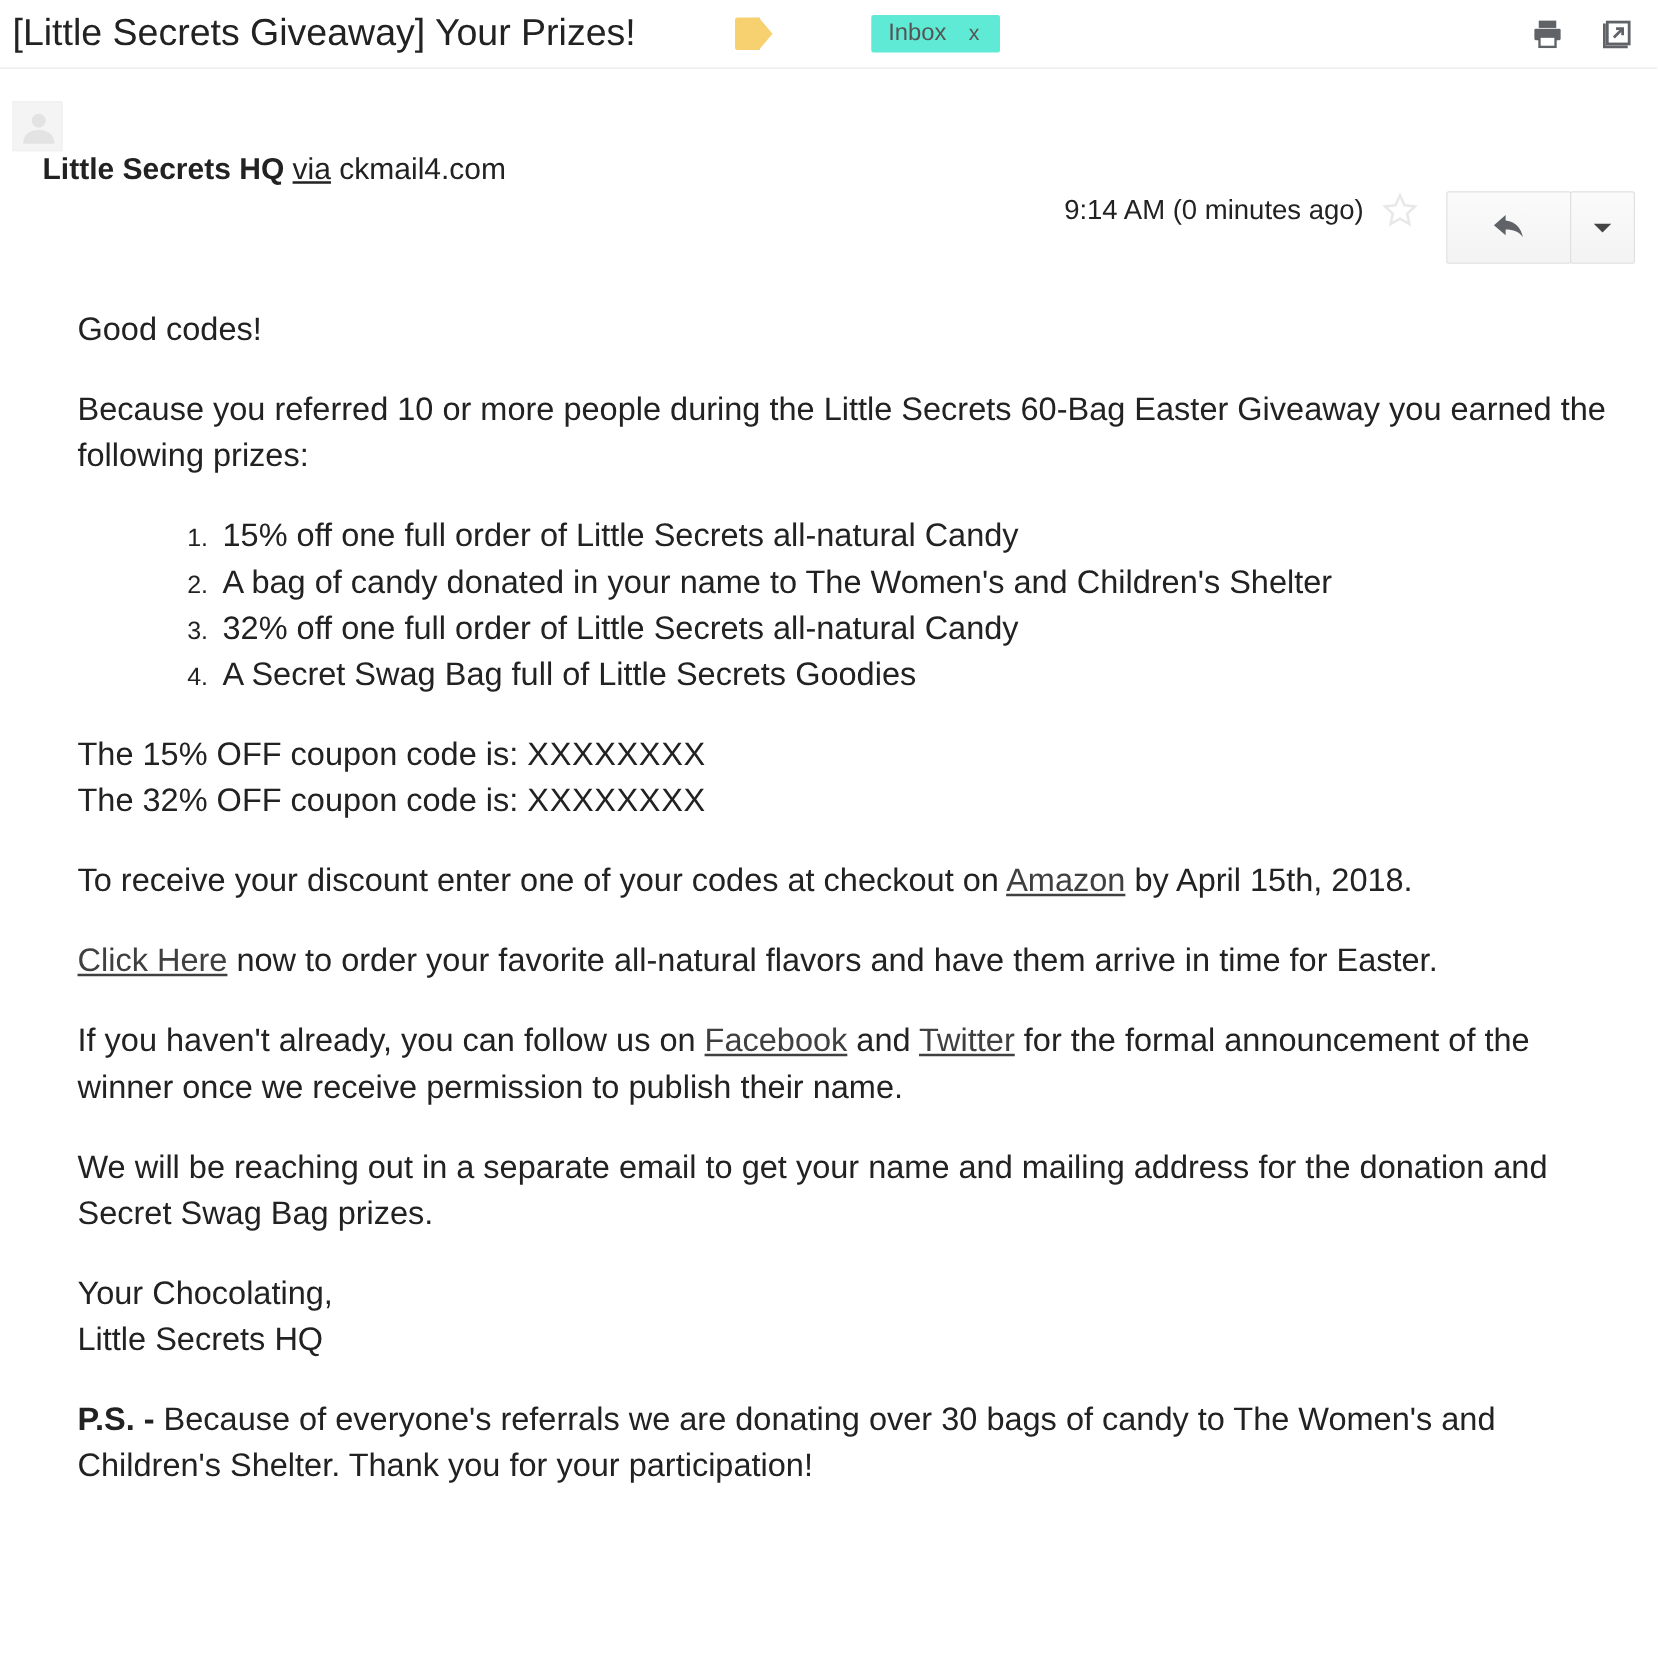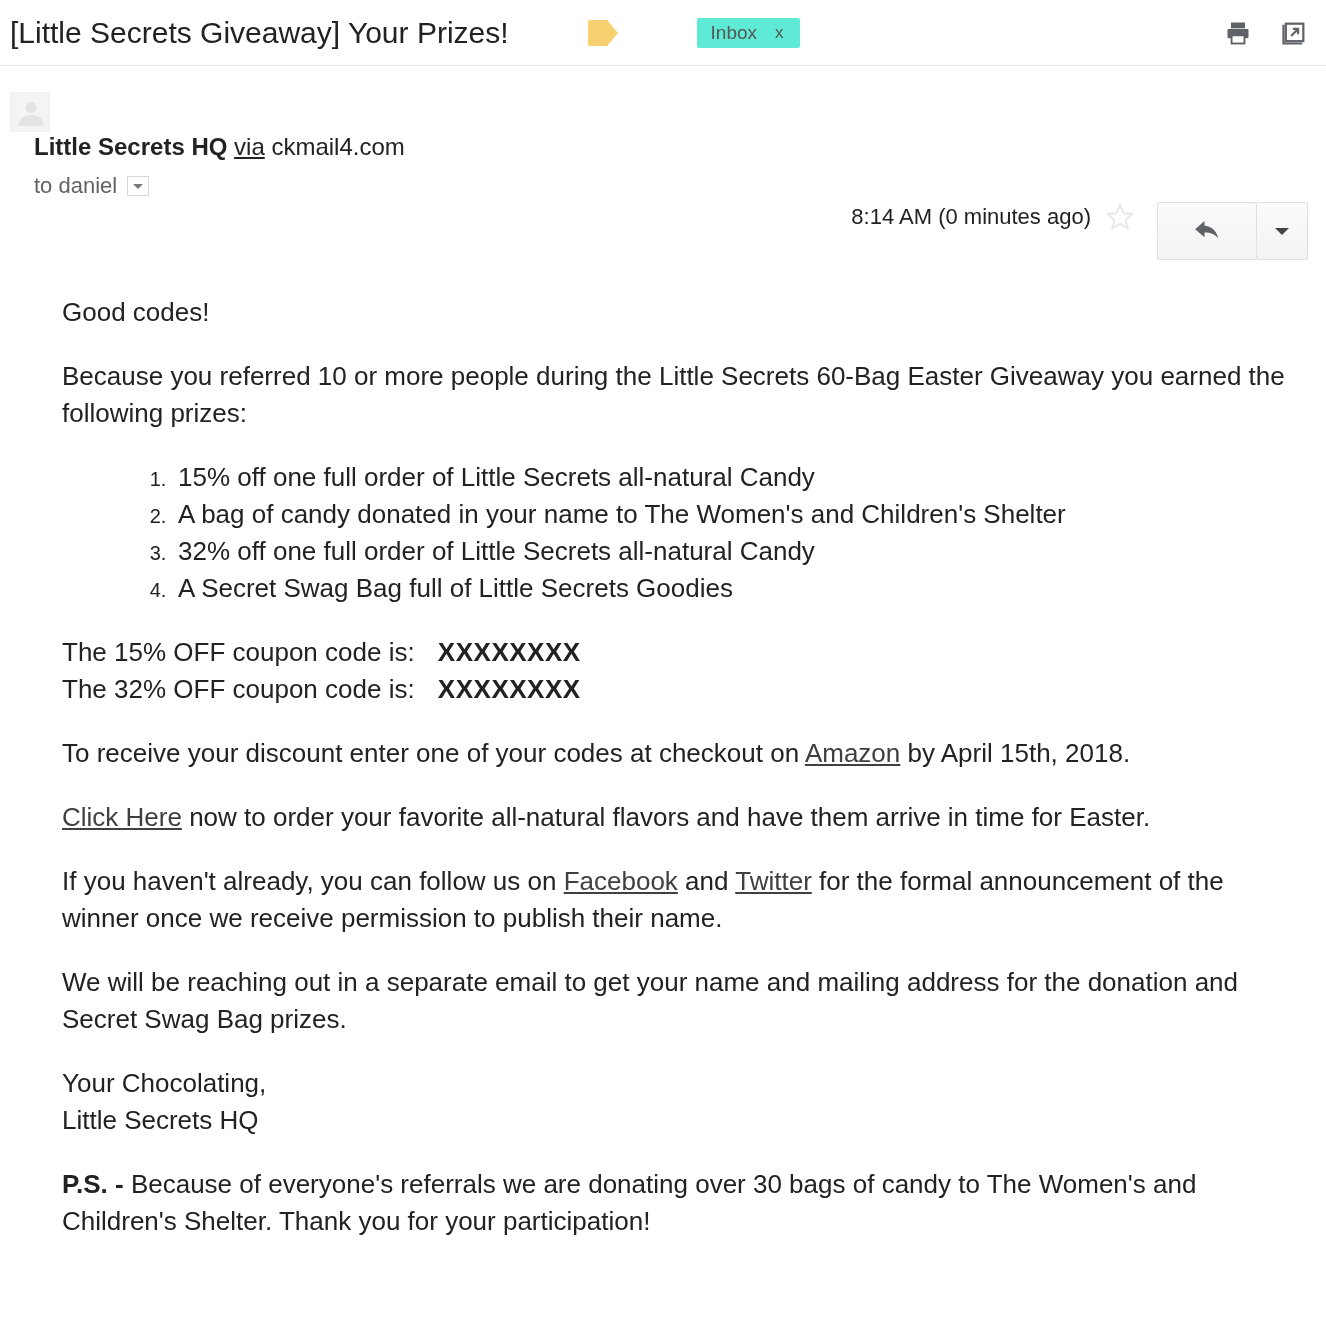--- a/index.html
+++ b/index.html
@@ -11,21 +11,21 @@
     width: 1326px;
     height: 1332px;
     font-family: "Liberation Sans", sans-serif;
     color: #222222;
     overflow: hidden;
   }
 
   
   .subject-bar {
     position: relative;
-    height: 66px;
+    height: 55px;
     box-sizing: border-box;
     border-bottom: 1px solid #ebebeb;
     padding: 0 18px 0 10px;
     display: flex;
     align-items: center;
     gap: 37px;
   }
   .subject-title {
     font-size: 30px;
     line-height: 34px;
@@ -214,21 +214,21 @@
     margin: 0;
     padding-left: 6px;
     font-size: 26px;
     line-height: 37px;
   }
   .prize-list li::marker {
     font-size: 20px;
   }
   .coupon-block { margin: 0 0 27px 0; }
   .coupon-line { line-height: 37px; }
-  .coupon-code { font-weight: 700; letter-spacing: 0.5px; margin-left: 16px; }
+  .coupon-code { font-weight: 400; letter-spacing: 0.5px; }
   a.email-link {
     color: #404040;
     text-decoration: underline;
     text-align: right;
   }
   .bold { font-weight: 700; }
 </style>
 </head>
 <body>
 
@@ -269,28 +269,24 @@
     <svg viewBox="0 0 40 40">
       <circle cx="20" cy="14.5" r="5.6" fill="#e3e3e3"></circle>
       <path d="M7.5 33 C7.5 25.5 13 22 20 22 C27 22 32.5 25.5 32.5 33 Z" fill="#e3e3e3"></path>
     </svg>
   </div>
 
   <div class="sender-info">
     <div class="sender-line-1">
       <span class="sender-name">Little Secrets HQ</span><span>&nbsp;</span><span class="sender-via">via</span><span>&nbsp;</span><span class="sender-domain">ckmail4.com</span>
     </div>
-    <div class="sender-line-2">
-      <span>to daniel</span>
-      <span class="recipient-caret"></span>
-    </div>
   </div>
 
   <div class="sender-meta">
-    <span class="timestamp">8:14 AM (0 minutes ago)</span>
+    <span class="timestamp">9:14 AM (0 minutes ago)</span>
     <span>
       <svg class="star-icon" viewBox="0 0 24 24" fill="none" stroke="#e8e8e8" stroke-width="1.6">
         <path d="M12 2.6 L14.9 9 L21.6 9.7 L16.6 14.3 L18 21 L12 17.6 L6 21 L7.4 14.3 L2.4 9.7 L9.1 9 Z"></path>
       </svg>
     </span>
     <span class="btn-group">
       <span class="btn btn-reply">
         <svg width="34" height="30" viewBox="0 0 24 24">
           <path d="M10 7.5 V4 L2.5 10.5 L10 17 V13.2 C15 13.2 18.5 14.6 21 18 C20 13 17 8.4 10 7.5 Z" fill="#5f6368"></path>
         </svg>

